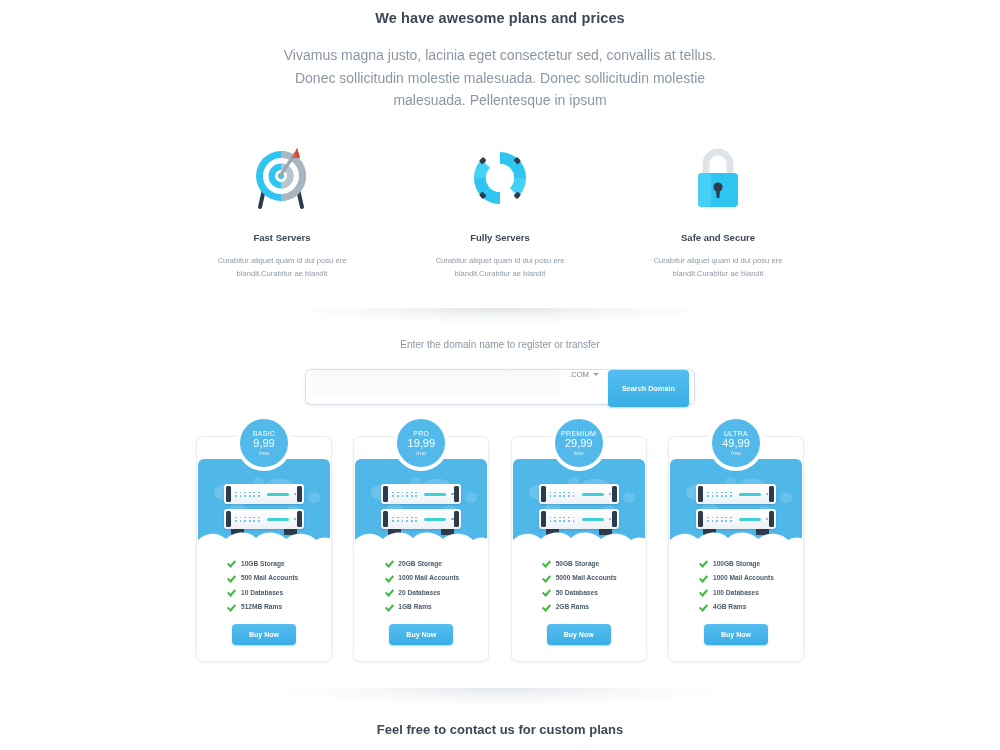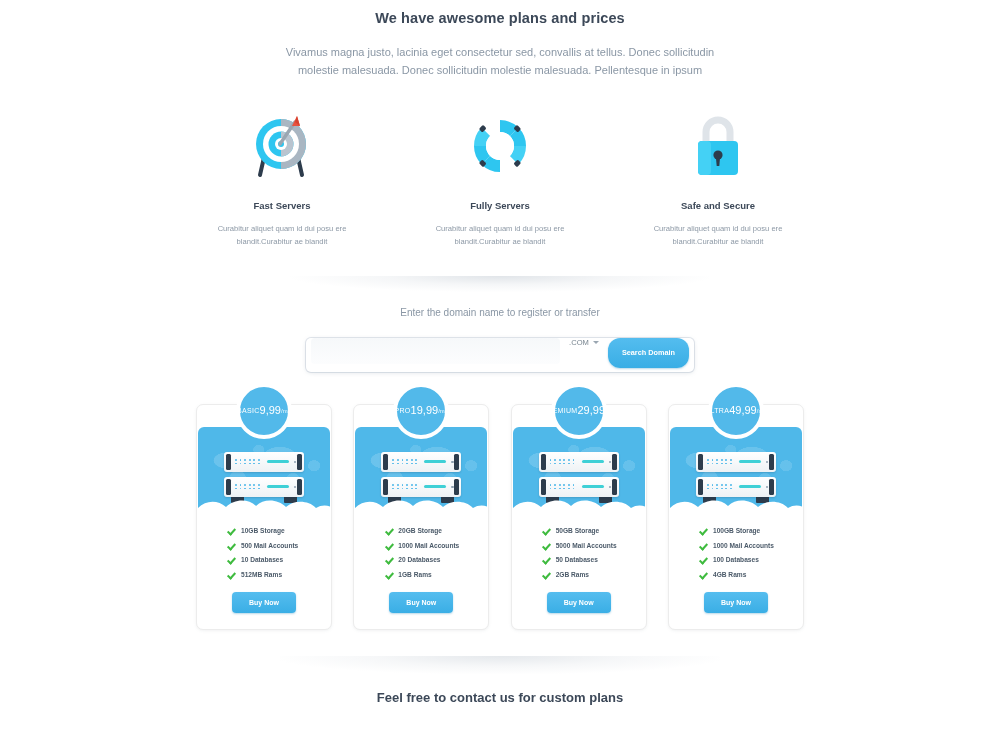--- a/index.html
+++ b/index.html
@@ -20,21 +20,21 @@
   .intro-title {
     font-size: 14.5px;
     font-weight: bold;
     color: #3c4858;
     letter-spacing: .1px;
   }
 
   .intro-sub {
     margin: 18px auto 0;
     width: 470px;
-    font-size: 11px;
+    font-size: 14px;
     line-height: 1.62;
     color: #8a97a5;
   }
 
   
   .features {
     margin-top: 26px;
     display: flex;
     justify-content: center;
     gap: 16px;
@@ -129,22 +129,22 @@
     width: 0; height: 0;
     border-left: 3px solid transparent;
     border-right: 3px solid transparent;
     border-top: 3.5px solid #9aa6b1;
   }
 
   .search-btn {
     background: linear-gradient(180deg,#54bdef 0%, #39aee5 100%);
     color: #fff;
     border: none;
-    border-radius: 12px;
-    height: 30px;
+    border-radius: 4px;
+    height: 37px;
     padding: 0 14px;
     font-size: 7.3px;
     font-weight: bold;
     cursor: pointer;
     font-family: "Liberation Sans", sans-serif;
     box-shadow: 0 1px 2px rgba(50,140,190,.35);
   }
 
   
   .pricing {
@@ -170,20 +170,21 @@
     top: -22px;
     left: 50%;
     transform: translateX(-50%);
     width: 56px;
     height: 56px;
     border-radius: 50%;
     background: #52b9ea;
     border: 4px solid #fff;
     color: #fff;
     display: flex;
+    flex-direction: column;
     align-items: center;
     justify-content: center;
     z-index: 4;
     line-height: 1.05;
   }
   .badge-name { font-size: 7px; letter-spacing: .3px; }
   .badge-price { font-size: 11px; margin-top: 1px; }
   .badge-per { font-size: 6px; margin-top: 1px; opacity: .92; }
 
   .plan-illus {

